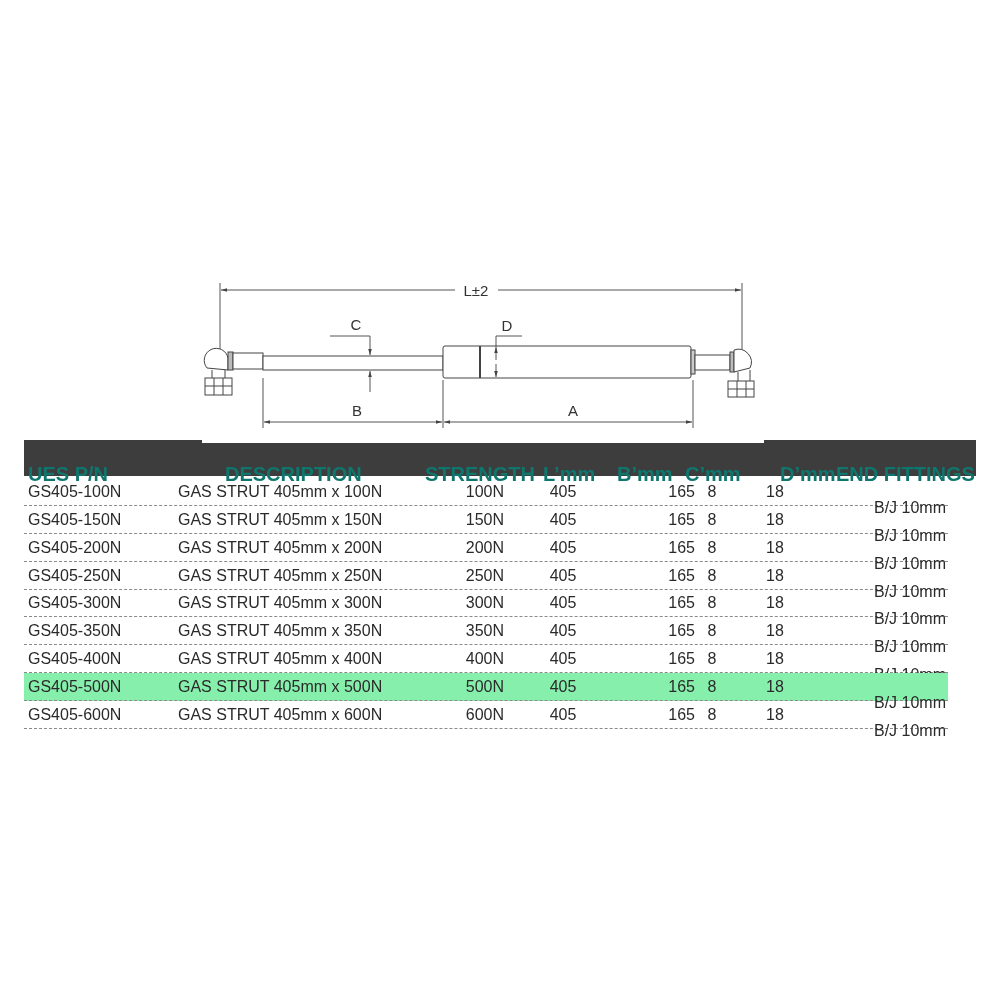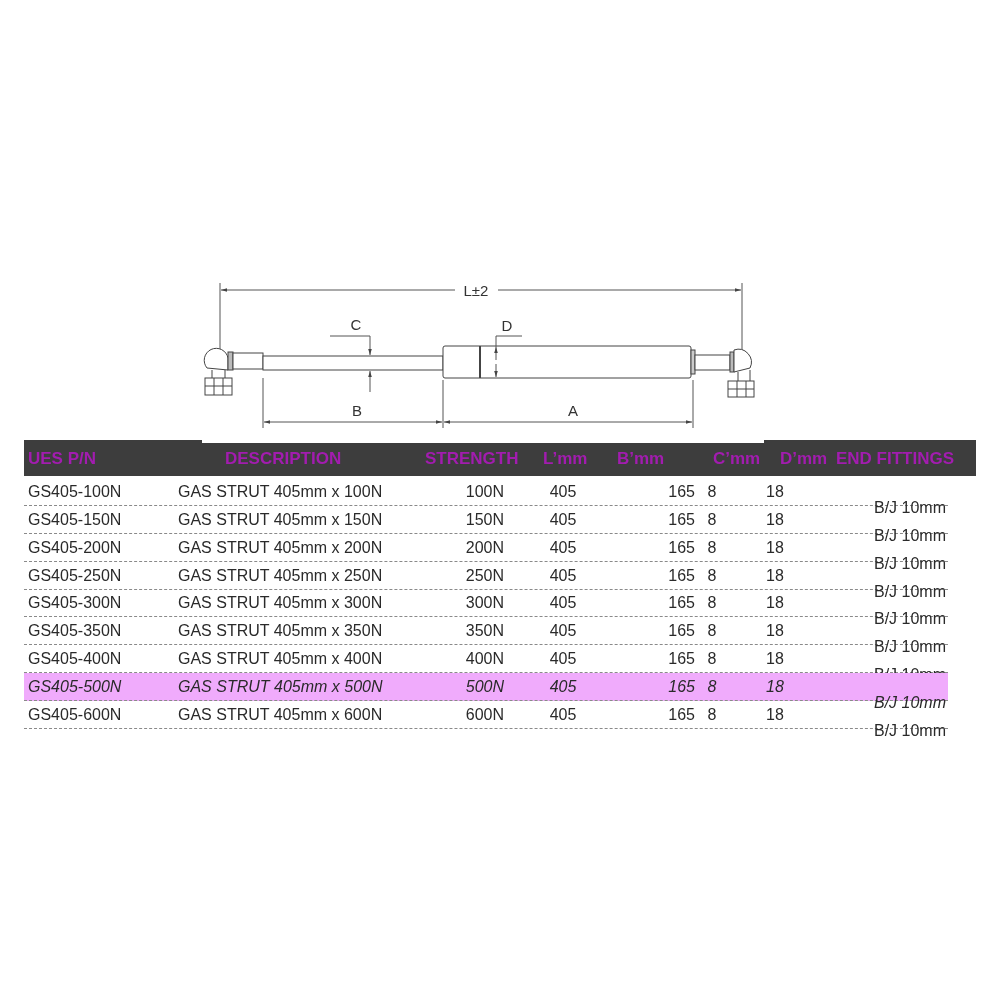--- a/index.html
+++ b/index.html
@@ -3,24 +3,24 @@
   <meta charset="utf-8">
   <style>
     html, body { margin: 0; padding: 0; background: #ffffff; }
     body { width: 1000px; height: 1000px; position: relative; overflow: hidden;
            font-family: "Liberation Sans", sans-serif; color: #222; }
     #drawing { position: absolute; left: 0; top: 0; width: 1000px; height: 440px; }
     #drawing text { font-family: "Liberation Sans", sans-serif; font-size: 15px; fill: #333; }
 
     .hdr-bg { position: absolute; background: #3d3d3d; }
     .hdr { position: absolute; left: 24px; top: 443px; width: 952px; height: 33px; }
-    .hdr span { position: absolute; top: 6px; color: #a21caf; font-weight: bold; font-size: 17px; white-space: nowrap; }
+    .hdr span { position: absolute; top: 20px; color: #0f766e; font-weight: bold; font-size: 20px; white-space: nowrap; }
 
     .row { position: absolute; left: 24px; width: 924px; height: 27px; border-bottom: 1px dashed #8a8a8a; }
-    .row.hl { background: #f0abfc; font-style: italic; }
+    .row.hl { background: #86efac; }
     .row span { position: absolute; top: 5px; font-size: 16px; color: #2a2a2a; white-space: nowrap; }
     .c-pn { left: 4px; }
     .c-desc { left: 154px; }
     .c-str { left: 420px; width: 60px; text-align: right; }
     .c-l { left: 514px; width: 50px; text-align: center; }
     .c-b { left: 621px; width: 50px; text-align: right; }
     .c-c { left: 663px; width: 50px; text-align: center; }
     .c-d { left: 742px; width: 50px; text-align: left; }
     .c-ef { left: 826px; width: 96px; text-align: right; margin-top: 16px; }
   </style>
@@ -103,21 +103,21 @@
 <div class="hdr-bg" style="left:24px; top:440px; width:178px; height:36px;"></div>
 <div class="hdr-bg" style="left:202px; top:443px; width:562px; height:33px;"></div>
 <div class="hdr-bg" style="left:764px; top:440px; width:212px; height:36px;"></div>
 
 <div class="hdr">
   <span style="left:4px;">UES P/N</span>
   <span style="left:201px;">DESCRIPTION</span>
   <span style="left:401px;">STRENGTH</span>
   <span style="left:519px;">L’mm</span>
   <span style="left:593px;">B’mm</span>
-  <span style="left:661px;margin-left:28px;">C’mm</span>
+  <span style="left:661px;">C’mm</span>
   <span style="left:740px;margin-left:16px;">D’mm</span>
   <span style="left:812px;">END FITTINGS</span>
 </div>
 
 <div>
   <div class="row" style="top:478px;">
     <span class="c-pn">GS405-100N</span>
     <span class="c-desc">GAS STRUT 405mm x 100N</span>
     <span class="c-str">100N</span>
     <span class="c-l">405</span>

